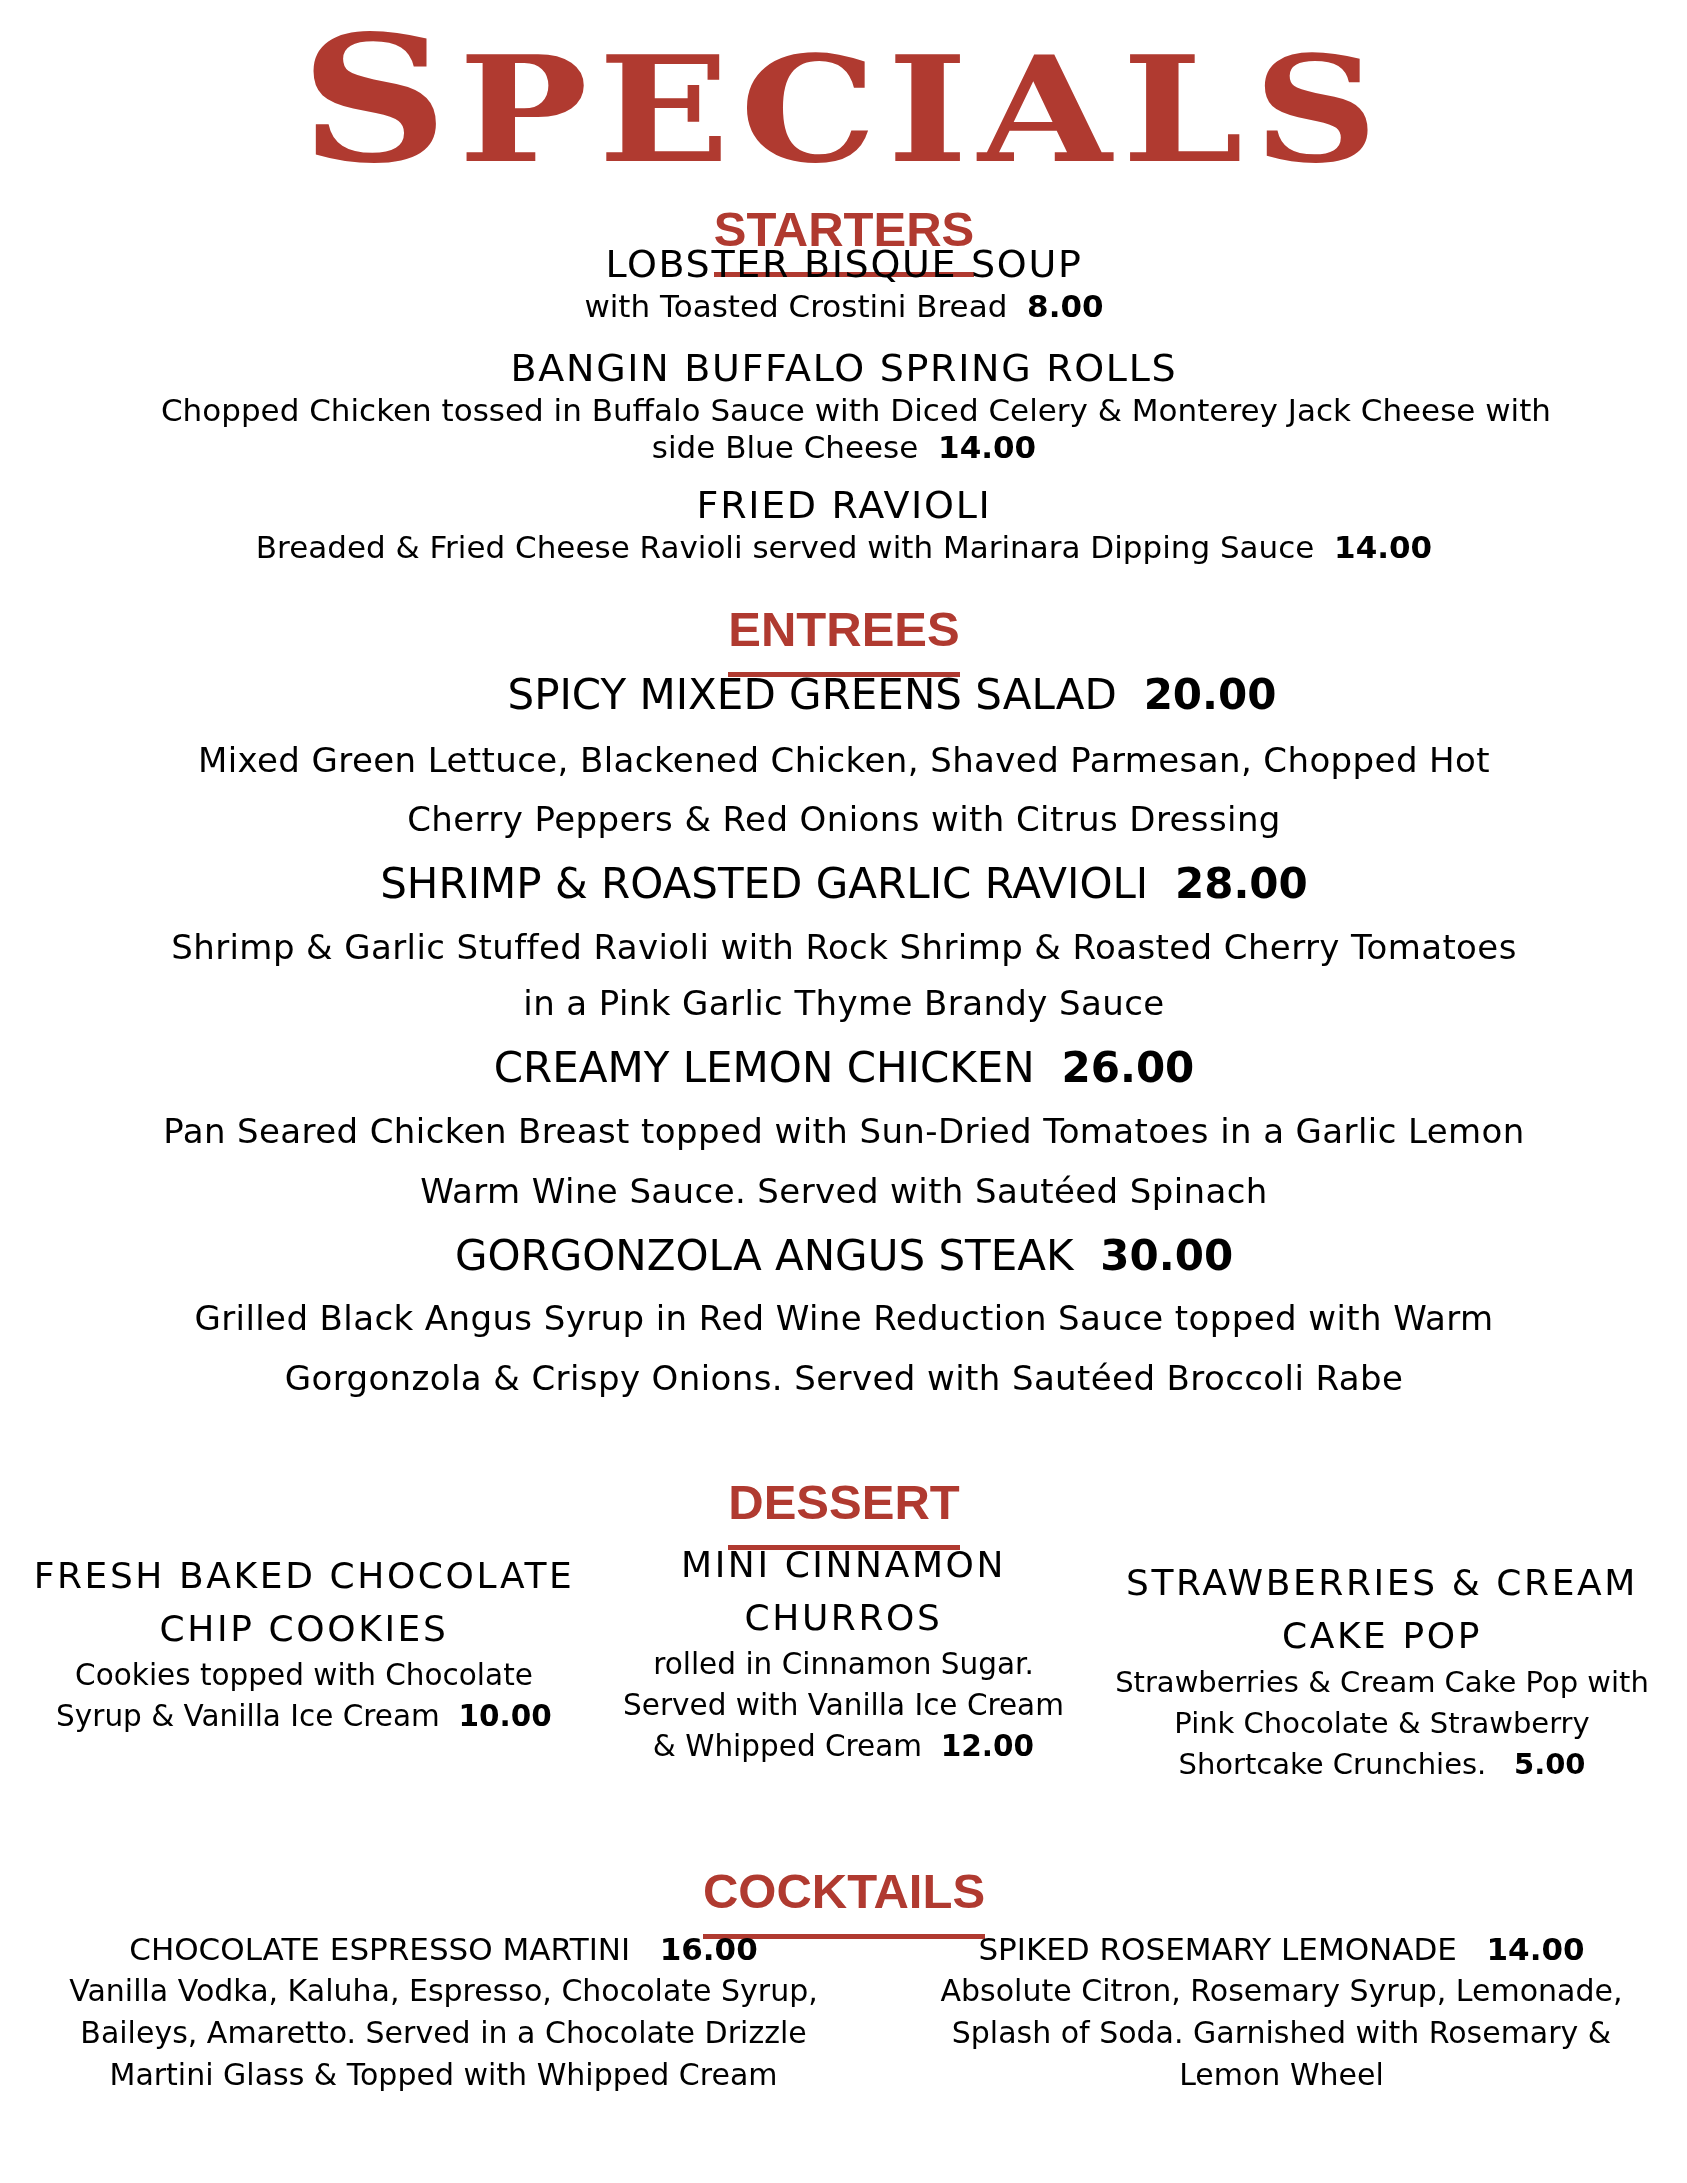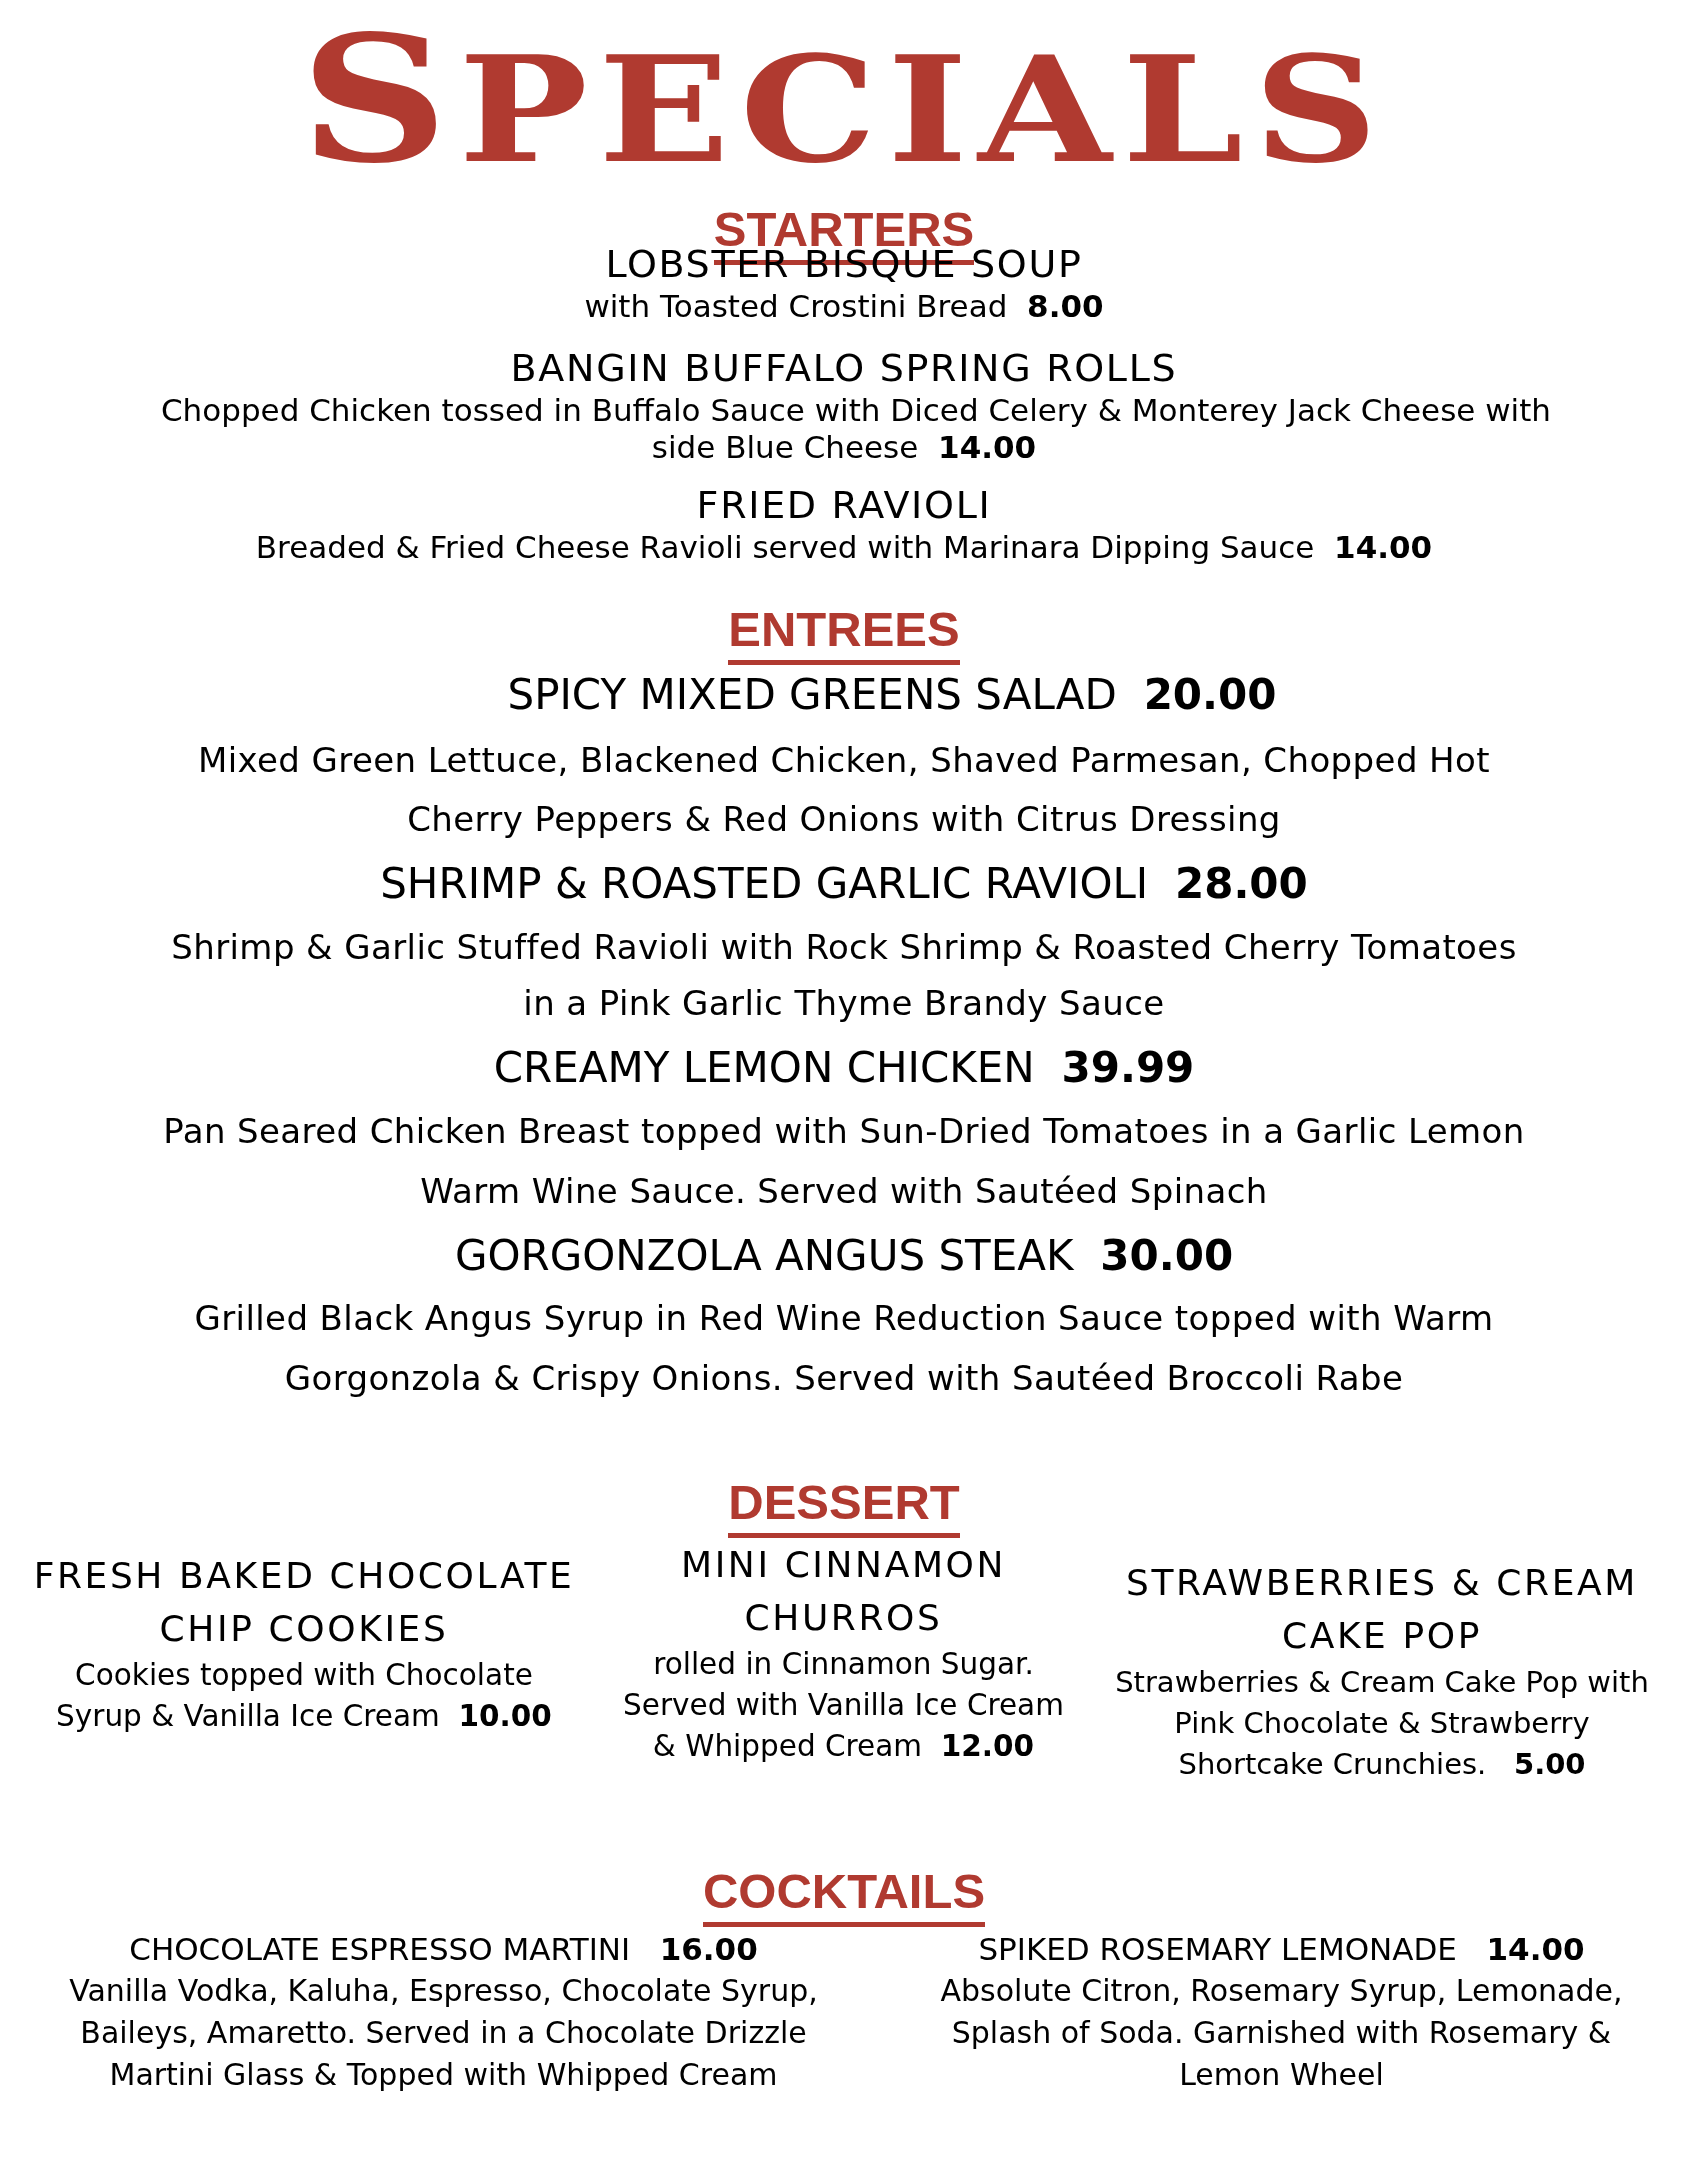--- a/index.html
+++ b/index.html
@@ -9,21 +9,21 @@
   .title {
     top: 35px; font-family: "DejaVu Serif", "Liberation Serif", serif; font-weight: bold;
     font-size: 146px; line-height: 130px; color: #B03A30; letter-spacing: 8.7px;
     transform: scaleX(1.18); transform-origin: center;
   }
   .title .big { font-size: 174px; }
   .section-head {
     font-family: "Liberation Sans", sans-serif; font-weight: bold; color: #B03A30;
     font-size: 49px; line-height: 56px; letter-spacing: 0px;
   }
-  .section-head span { display: inline-block; border-bottom: 5.2px solid #B03A30; padding-bottom: 5px; line-height: 52px; margin-top: 29px;}
+  .section-head span { display: inline-block; border-bottom: 5.2px solid #B03A30; padding-bottom: 17px; line-height: 52px; margin-top: 29px;}
   .starter-name { font-family: "DejaVu Sans", sans-serif; font-size: 38px; line-height: 45px; letter-spacing: 1.7px; }
   .starter-desc { font-family: "DejaVu Sans", sans-serif; font-size: 31px; line-height: 38px; }
   .entree-name { font-family: "DejaVu Sans", sans-serif; font-size: 42px; line-height: 50px; }
   .entree-desc { font-family: "DejaVu Sans", sans-serif; font-size: 34px; line-height: 42px; letter-spacing: 0.4px;}
   .price { font-weight: bold; }
   .col { position: absolute; text-align: center; white-space: nowrap; }
   .dessert-name { font-family: "DejaVu Sans", sans-serif; font-size: 36px; line-height: 53px; letter-spacing: 2.6px; }
   .dessert-desc { font-family: "DejaVu Sans", sans-serif; font-size: 29.5px; line-height: 41px; }
   .cocktail-name { font-family: "DejaVu Sans", sans-serif; font-size: 31px; line-height: 42px; }
   .cocktail-desc { font-family: "DejaVu Sans", sans-serif; font-size: 30px; line-height: 42px; }
@@ -49,21 +49,21 @@
 <div class="abs section-head" style="top:574px;"><span>ENTREES</span></div>
 
 <div class="abs entree-name" style="top:670px;padding-left:48px;"><span>SPICY MIXED GREENS SALAD</span>&nbsp;&nbsp;<span class="price">20.00</span></div>
 <div class="abs entree-desc" style="top:739px;">Mixed Green Lettuce, Blackened Chicken, Shaved Parmesan, Chopped Hot</div>
 <div class="abs entree-desc" style="top:798px;text-align:center;">Cherry Peppers &amp; Red Onions with Citrus Dressing</div>
 
 <div class="abs entree-name" style="top:859px;"><span>SHRIMP &amp; ROASTED GARLIC RAVIOLI</span>&nbsp;&nbsp;<span class="price">28.00</span></div>
 <div class="abs entree-desc" style="top:926px;">Shrimp &amp; Garlic Stuffed Ravioli with Rock Shrimp &amp; Roasted Cherry Tomatoes</div>
 <div class="abs entree-desc" style="top:982px;">in a Pink Garlic Thyme Brandy Sauce</div>
 
-<div class="abs entree-name" style="top:1043px;"><span>CREAMY LEMON CHICKEN</span>&nbsp;&nbsp;<span class="price">39.99</span></div>
+<div class="abs entree-name" style="top:1043px;"><span>CREAMY LEMON CHICKEN</span>&nbsp;&nbsp;<span class="price">26.00</span></div>
 <div class="abs entree-desc" style="top:1110px;">Pan Seared Chicken Breast topped with Sun-Dried Tomatoes in a Garlic Lemon</div>
 <div class="abs entree-desc" style="top:1170px;">Warm Wine Sauce. Served with Sautéed Spinach</div>
 
 <div class="abs entree-name" style="top:1231px;"><span>GORGONZOLA ANGUS STEAK</span>&nbsp;&nbsp;<span class="price">30.00</span></div>
 <div class="abs entree-desc" style="top:1297px;">Grilled Black Angus Syrup in Red Wine Reduction Sauce topped with Warm</div>
 <div class="abs entree-desc" style="top:1357px;">Gorgonzola &amp; Crispy Onions. Served with Sautéed Broccoli Rabe</div>
 
 <div class="abs section-head" style="top:1447px;"><span>DESSERT</span></div>
 
 <div class="col" style="left:26px; width:556px; top:1549px;">

